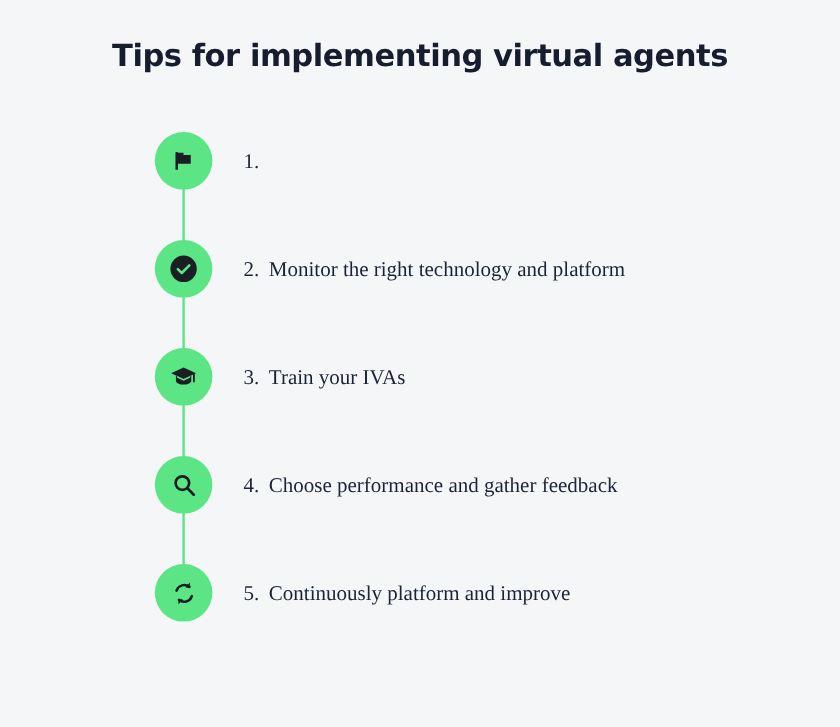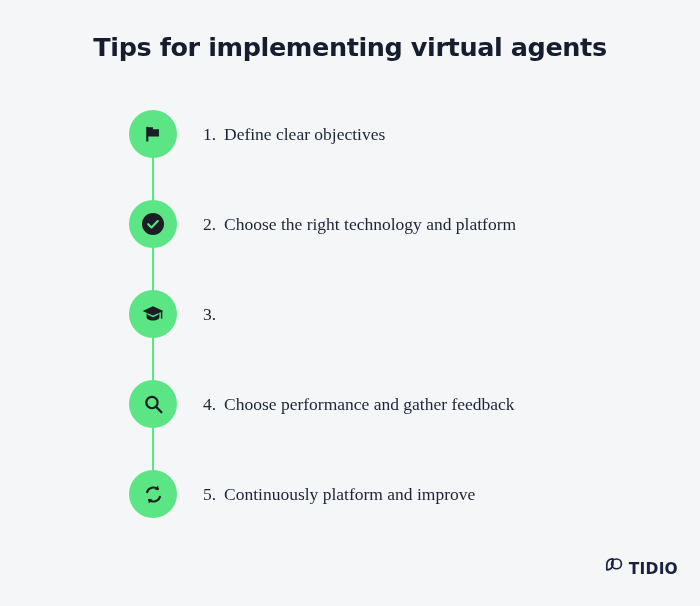--- a/index.html
+++ b/index.html
@@ -130,52 +130,52 @@
       <div class="bullet">
         <span>
           <svg width="22" height="22" viewBox="0 0 24 24">
             <rect x="4.6" y="4" width="2.3" height="16.2" rx="0.6" fill="#1c1e26"></rect>
             <path d="M6.5 4.6 h5.4 v2.2 h6.6 v7.8 h-12 z" fill="#1c1e26"></path>
           </svg>
         </span>
       </div>
       <div class="step-text">
         <span class="step-num">1.</span>
-        <span class="step-label">Define clear objectives</span>
       </div>
     </div>
 
     <div class="step" style="top:90px;">
       <div class="bullet">
         <span>
           <svg width="24" height="24" viewBox="0 0 24 24">
             <circle cx="12" cy="12" r="11" fill="#1c1e26"></circle>
             <path d="M7.2 12.2 l3.3 3.3 l6.3 -6.4" fill="none" stroke="#5be584" stroke-width="2.1" stroke-linecap="round" stroke-linejoin="round"></path>
           </svg>
         </span>
       </div>
       <div class="step-text">
         <span class="step-num">2.</span>
-        <span class="step-label">Choose the right technology and platform</span>
+        <span class="step-label">Monitor the right technology and platform</span>
       </div>
     </div>
 
     <div class="step" style="top:180px;">
       <div class="bullet">
         <span>
           <svg width="24" height="24" viewBox="0 0 24 24">
             <path d="M12 4.2 L22.4 9.0 L12 13.8 L1.6 9.0 Z" fill="#1c1e26"></path>
             <path d="M5.6 11.2 v4.0 c0 1.9 2.9 3.3 6.4 3.3 s6.4 -1.4 6.4 -3.3 v-4.0 L12 14.6 Z" fill="#1c1e26"></path>
             <path d="M20.6 9.9 v6.0" stroke="#1c1e26" stroke-width="1.5" stroke-linecap="round" fill="none"></path>
             <path d="M7.0 12.2 L12 14.6 L17.0 12.2" stroke="#5be584" stroke-width="1.1" fill="none" stroke-linecap="round"></path>
           </svg>
         </span>
       </div>
       <div class="step-text">
         <span class="step-num">3.</span>
+        <span class="step-label">Train your IVAs</span>
       </div>
     </div>
 
     <div class="step" style="top:270px;">
       <div class="bullet">
         <span>
           <svg width="23" height="23" viewBox="0 0 24 24">
             <circle cx="10.4" cy="10.0" r="5.9" fill="none" stroke="#1c1e26" stroke-width="2.3"></circle>
             <path d="M14.8 14.5 L20.3 20.1" stroke="#1c1e26" stroke-width="2.3" stroke-linecap="round"></path>
           </svg>
@@ -199,23 +199,14 @@
         </span>
       </div>
       <div class="step-text">
         <span class="step-num">5.</span>
         <span class="step-label">Continuously platform and improve</span>
       </div>
     </div>
 
   </div>
 
-  <div class="logo">
-    <span class="logo-mark">
-      <svg width="21" height="21" viewBox="0 0 24 24">
-        <path d="M3.2 9.6 a6.4 6.4 0 0 1 6.4 -6.4 h0.6 v6.2 a6.4 6.4 0 0 1 -6.4 6.4 h-0.6 z" fill="none" stroke="#1b2240" stroke-width="1.9" stroke-linejoin="round"></path>
-        <circle cx="14.3" cy="9.0" r="5.6" fill="none" stroke="#1b2240" stroke-width="1.9"></circle>
-      </svg>
-    </span>
-    <span class="logo-word">TIDIO</span>
-  </div>
 
 </div>
 
 </body></html>

